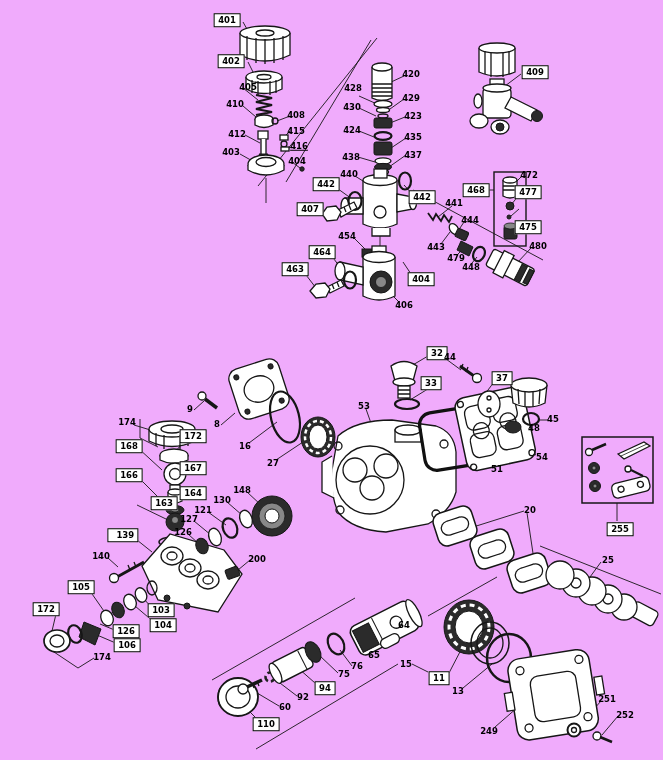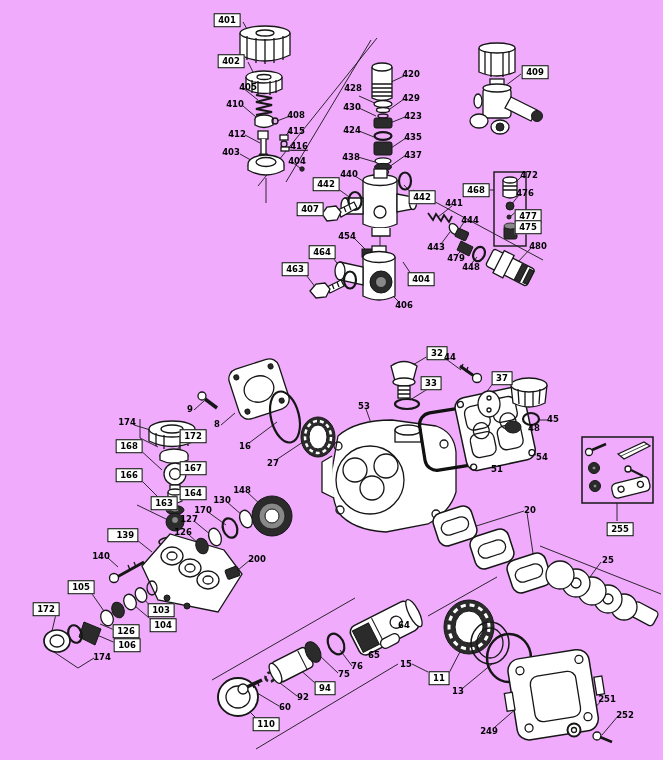--- a/index.html
+++ b/index.html
@@ -462,21 +462,21 @@
       <div class="lbl boxed" style="left: 310px; top: 209px;">407</div>
       <div class="lbl" style="left: 454px; top: 203px;">441</div>
       <div class="lbl" style="left: 470px; top: 220px;">444</div>
       <div class="lbl" style="left: 436px; top: 247px;">443</div>
       <div class="lbl" style="left: 456px; top: 258px;">479</div>
       <div class="lbl" style="left: 471px; top: 267px;">448</div>
       <div class="lbl" style="left: 538px; top: 246px;">480</div>
       <div class="lbl" style="left: 529px; top: 175px;">472</div>
       <div class="lbl boxed" style="left: 476px; top: 190px;">468</div>
       <div class="lbl" style="left: 525px; top: 193px;">476</div>
-      <div class="lbl boxed" style="left: 528px; top: 216px; text-align: center;">477</div>
+      <div class="lbl boxed" style="left: 528px; top: 192px; text-align: center;">477</div>
       <div class="lbl boxed" style="left: 528px; top: 227px;">475</div>
       <div class="lbl boxed" style="left: 535px; top: 72px;">409</div>
       <div class="lbl" style="left: 347px; top: 236px;">454</div>
       <div class="lbl boxed" style="left: 322px; top: 252px;">464</div>
       <div class="lbl boxed" style="left: 295px; top: 269px;">463</div>
       <div class="lbl boxed" style="left: 421px; top: 279px;">404</div>
       <div class="lbl" style="left: 404px; top: 305px;">406</div>
       <div class="lbl boxed" style="left: 437px; top: 353px;">32</div>
       <div class="lbl" style="left: 450px; top: 357px;">44</div>
       <div class="lbl boxed" style="left: 431px; top: 383px;">33</div>
@@ -493,21 +493,21 @@
       <div class="lbl" style="left: 127px; top: 422px;">174</div>
       <div class="lbl boxed" style="left: 193px; top: 436px;">172</div>
       <div class="lbl boxed" style="left: 129px; top: 446px;">168</div>
       <div class="lbl boxed" style="left: 193px; top: 468px;">167</div>
       <div class="lbl boxed" style="left: 129px; top: 475px;">166</div>
       <div class="lbl boxed" style="left: 193px; top: 493px;">164</div>
       <div class="lbl boxed" style="left: 128px; top: 503px; margin-left: 36px;">163</div>
       <div class="lbl boxed" style="left: 123px; top: 535px; padding-left: 8px;">139</div>
       <div class="lbl" style="left: 242px; top: 490px;">148</div>
       <div class="lbl" style="left: 222px; top: 500px;">130</div>
-      <div class="lbl" style="left: 203px; top: 510px;">170</div>
+      <div class="lbl" style="left: 203px; top: 510px;">121</div>
       <div class="lbl" style="left: 189px; top: 519px;">127</div>
       <div class="lbl" style="left: 183px; top: 532px;">126</div>
       <div class="lbl" style="left: 257px; top: 559px;">200</div>
       <div class="lbl" style="left: 101px; top: 556px;">140</div>
       <div class="lbl boxed" style="left: 81px; top: 587px;">105</div>
       <div class="lbl boxed" style="left: 46px; top: 609px;">172</div>
       <div class="lbl boxed" style="left: 126px; top: 631px;">126</div>
       <div class="lbl boxed" style="left: 127px; top: 645px;">106</div>
       <div class="lbl boxed" style="left: 161px; top: 610px;">103</div>
       <div class="lbl boxed" style="left: 163px; top: 625px;">104</div>

